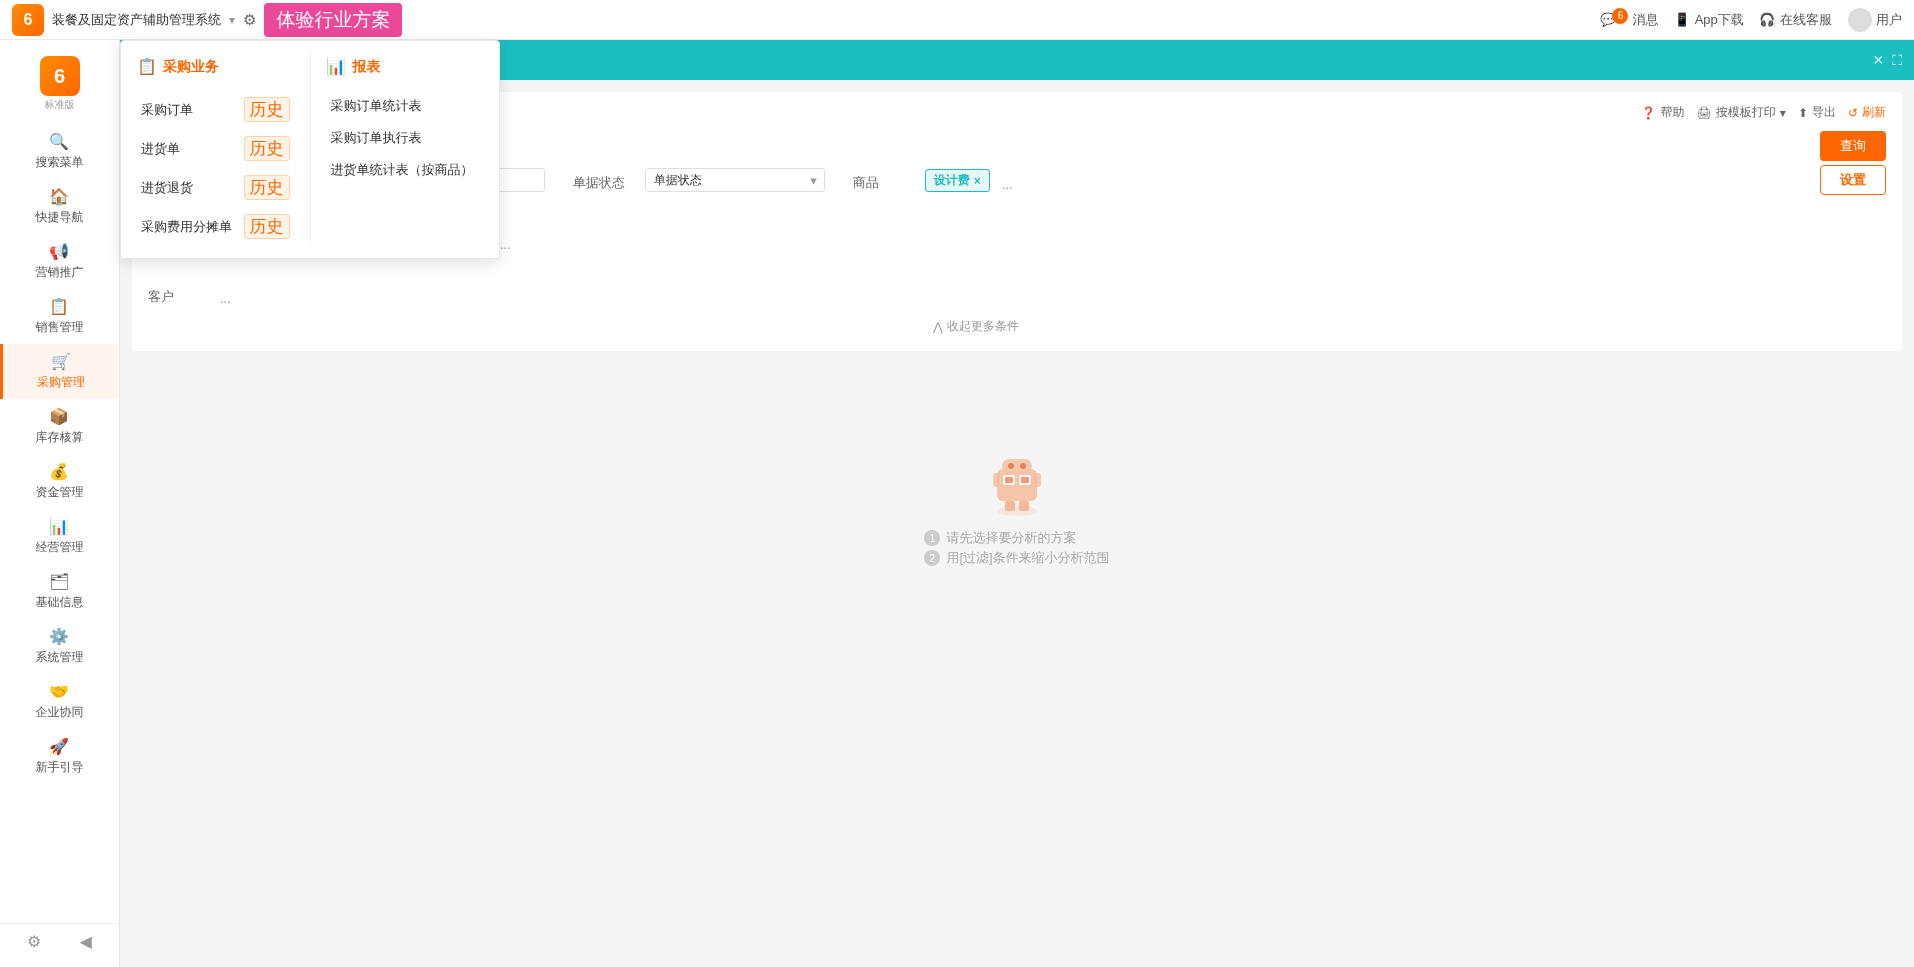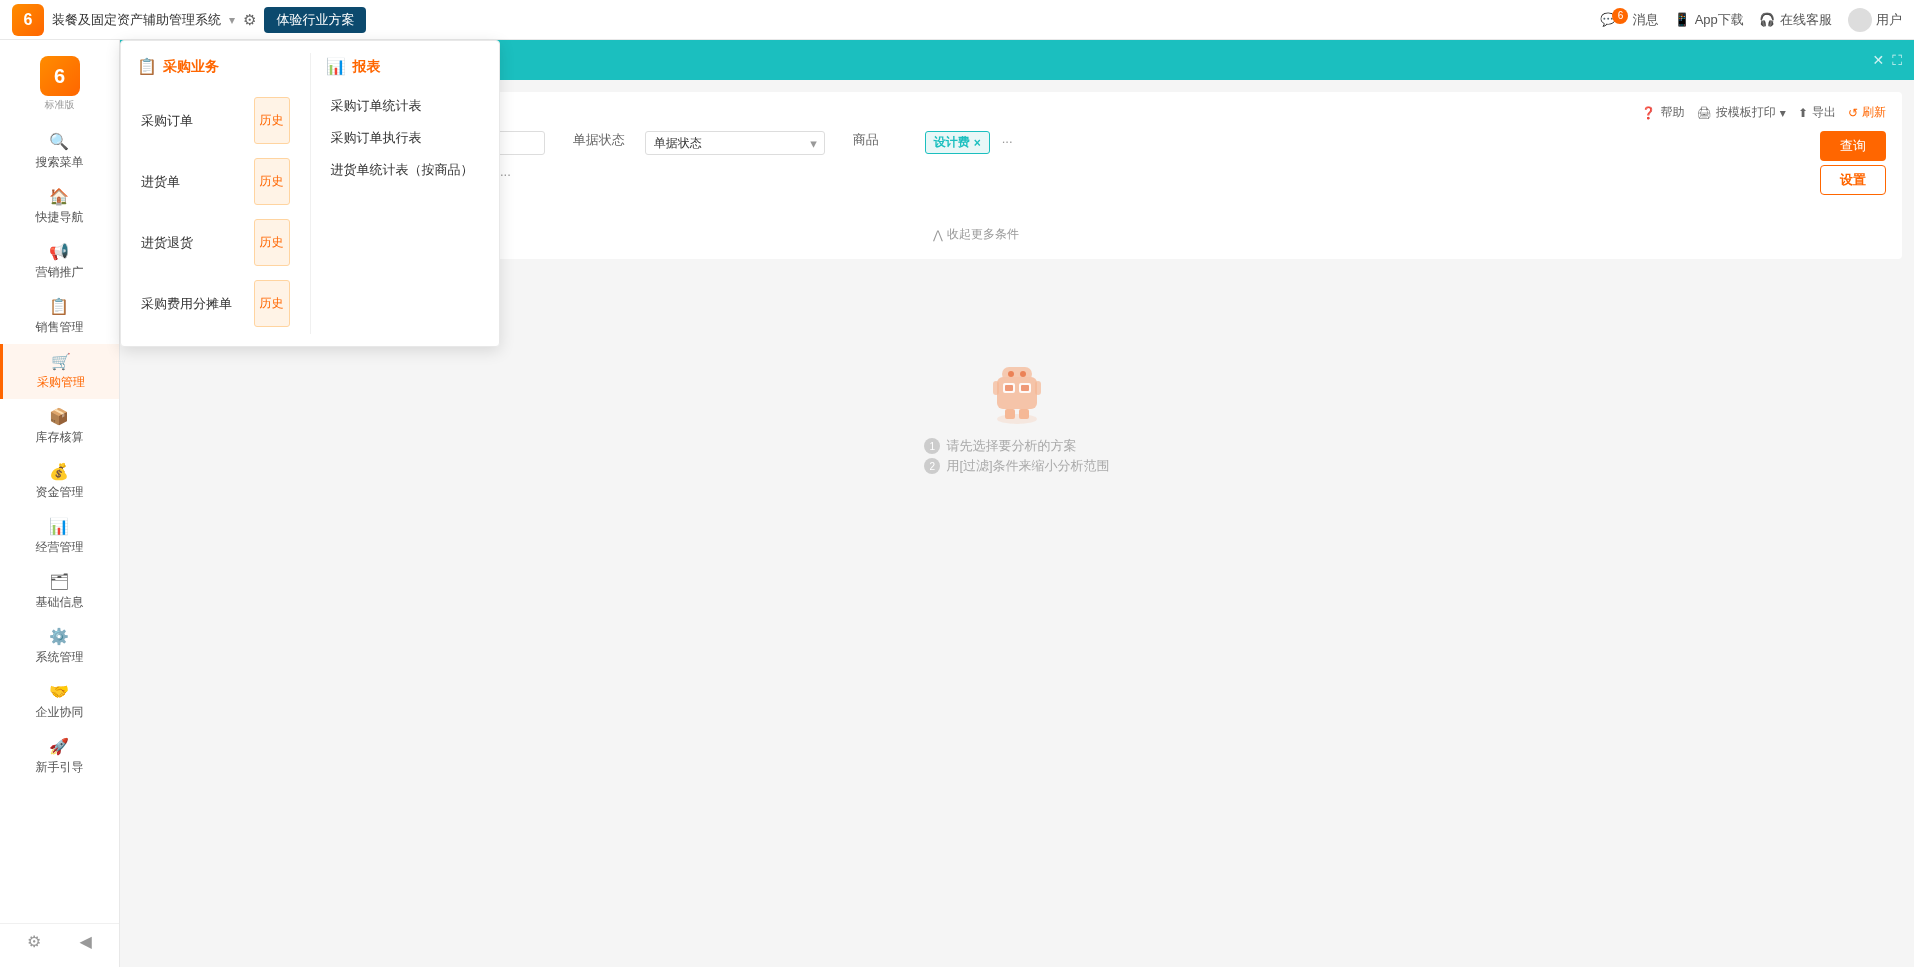--- a/index.html
+++ b/index.html
@@ -30,26 +30,26 @@
       color: #999;
       font-size: 12px;
       cursor: pointer;
     }
     .gear-icon {
       color: #666;
       cursor: pointer;
       font-size: 15px;
     }
     .industry-btn {
-      background: #0c4a6e;
+      background: #ec4899;
       color: #fff;
       border: none;
       border-radius: 4px;
       padding: 4px 12px;
-      font-size: 13px;
+      font-size: 19px;
       cursor: pointer;
     }
     .topbar-right {
       display: flex;
       align-items: center;
       gap: 16px;
     }
     .topbar-right-item {
       display: flex;
       align-items: center;
@@ -216,24 +216,25 @@
       display: flex;
       align-items: center;
       gap: 4px;
       color: #666;
       cursor: pointer;
       font-size: 12px;
     }
     .filter-toolbar-btn.orange { color: #f60; }
     .filter-row {
       display: flex;
-      align-items: flex-start;
+      align-items: flex-end;
       gap: 12px;
       flex-wrap: wrap;
       margin-bottom: 8px;
+      margin-top: 36px;
     }
     .filter-label {
       color: #666;
       font-size: 13px;
       min-width: 60px;
     }
     .filter-date-range {
       display: flex;
       align-items: center;
       gap: 4px;
@@ -419,22 +420,22 @@
       cursor: pointer;
       color: #333;
       font-size: 13px;
       border-radius: 3px;
     }
     .history-badge {
       background: #fff3e6;
       color: #f60;
       border: 1px solid #ffd4a0;
       border-radius: 3px;
-      padding: 14px 5px;
-      font-size: 12px;
+      padding: 0 5px;
+      font-size: 17px;
     }
     .rank-select-wrap {
       position: relative;
       display: inline-block;
     }
     .rank-select-wrap::after {
       content: '▾';
       position: absolute;
       right: 8px;
       top: 50%;

